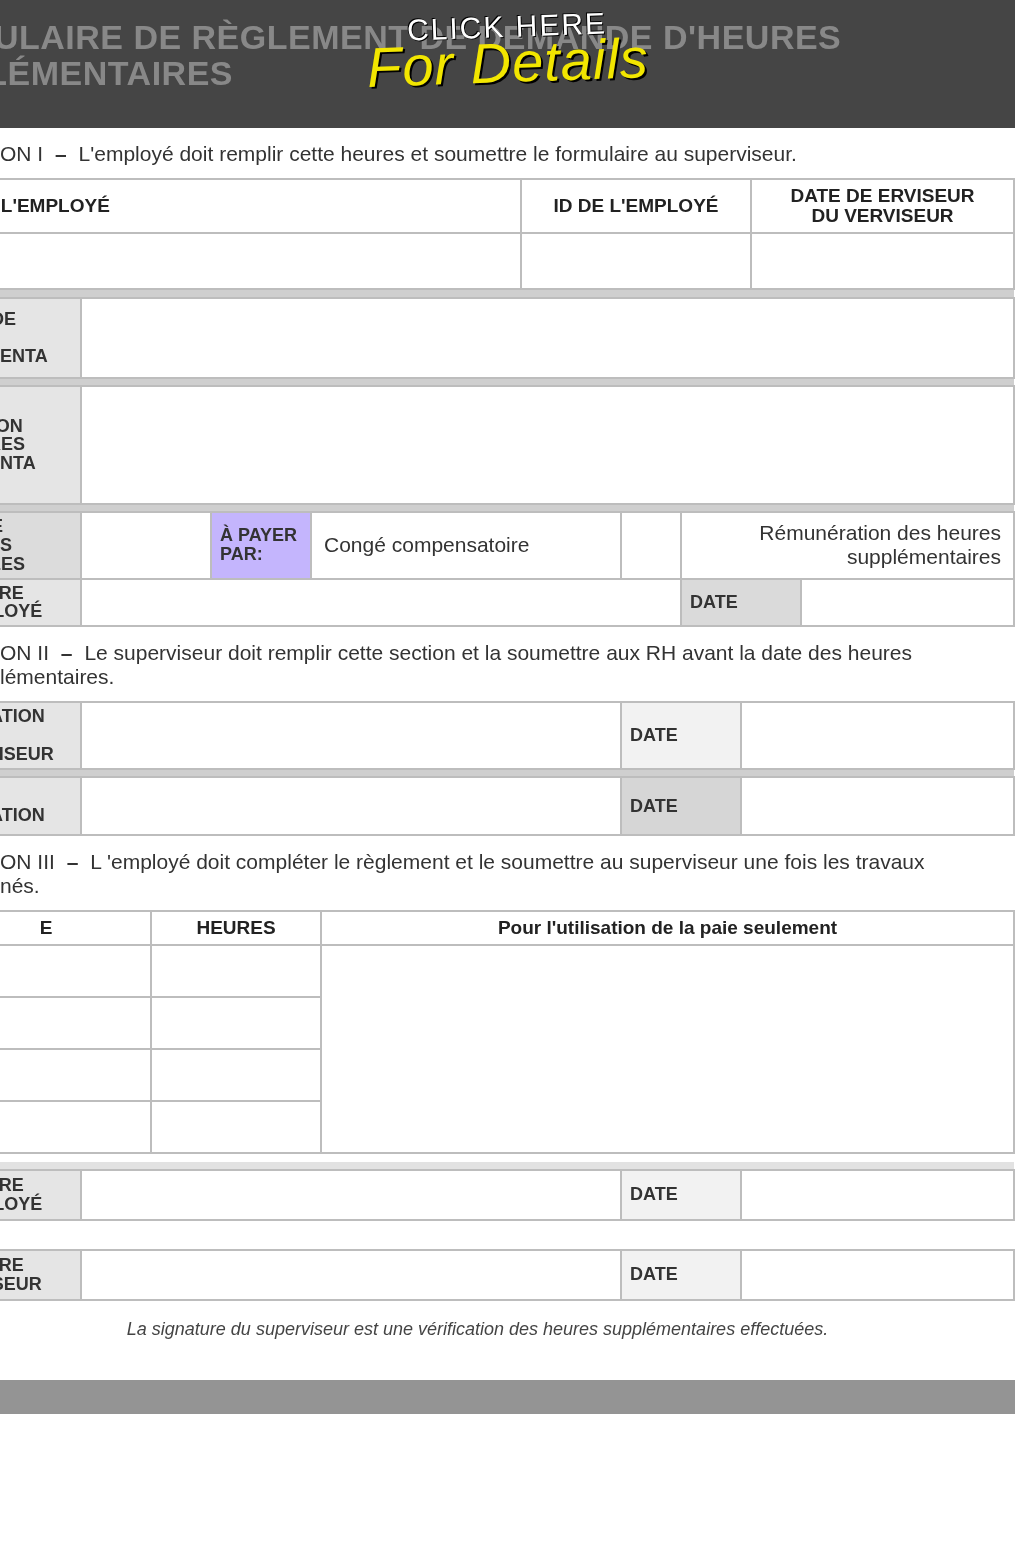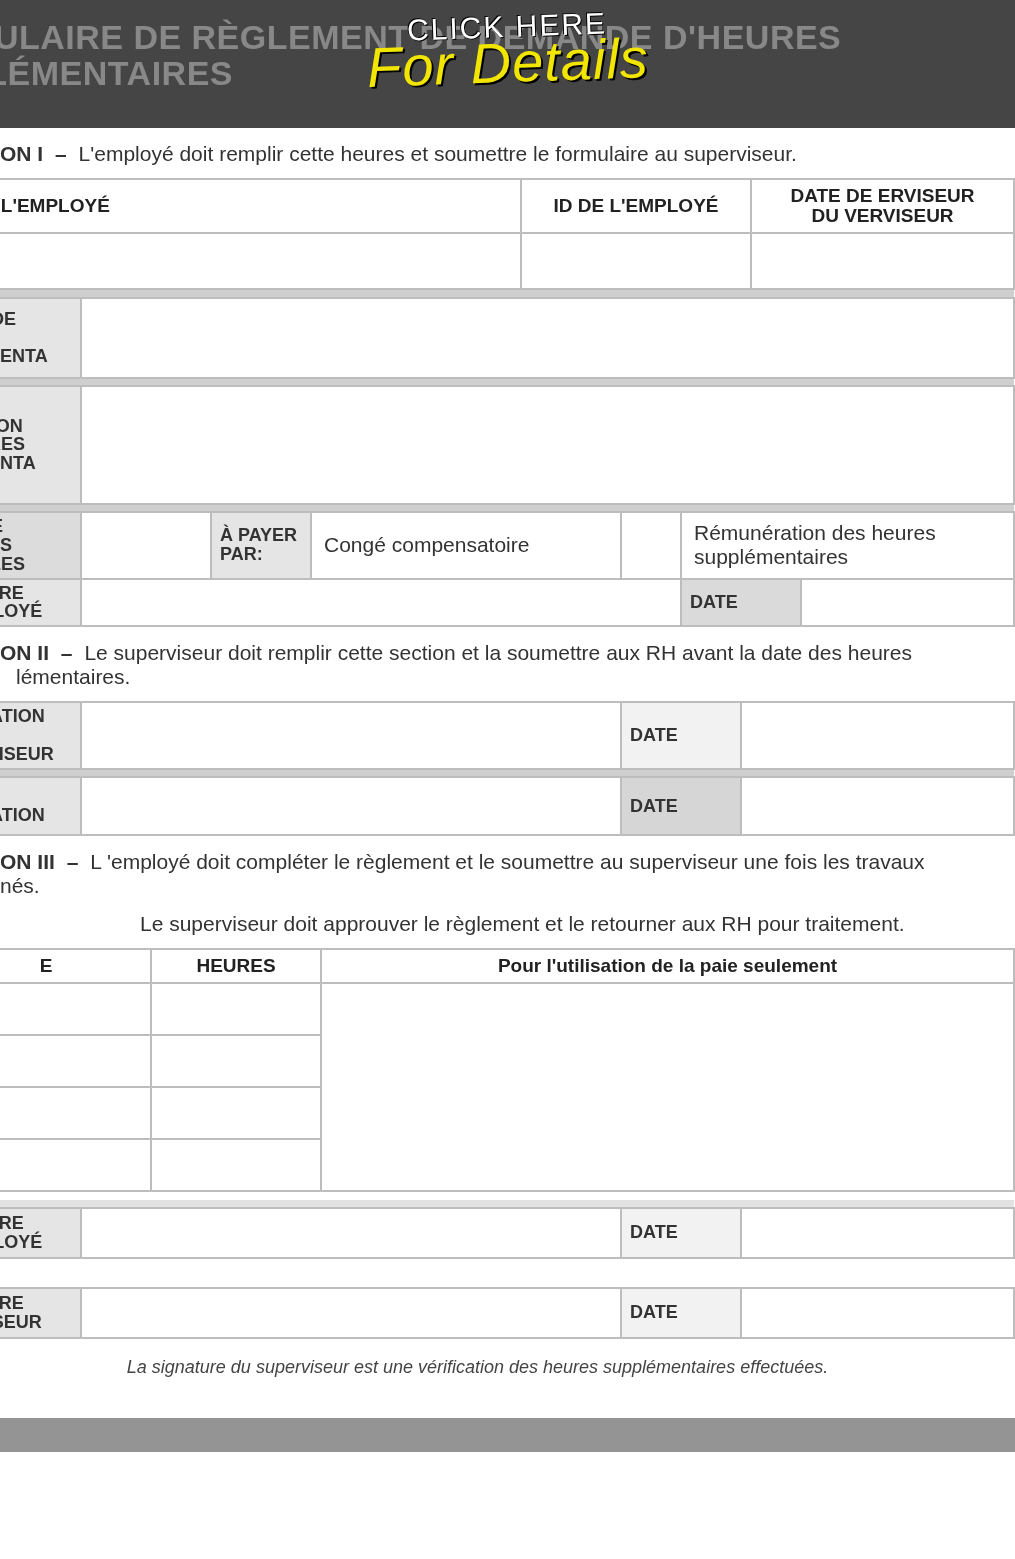--- a/index.html
+++ b/index.html
@@ -65,21 +65,21 @@
   
   .content {
     margin-left: -60px;
     width: 1075px;
   }
   .sec-head {
     padding: 14px 0 12px 60px;
     font-size: 21px;
     color: #333;
   }
-  .sec-head b { font-weight: 700; }
+  .sec-head b { font-weight: 400; }
   .sec-dash { margin: 0 6px; font-weight: 700; }
   .sec-head .sub {
     display: block;
     margin-left: 140px;
     margin-top: 14px;
   }
   
   table {
     border-collapse: collapse;
     width: 100%;
@@ -111,21 +111,21 @@
     font-weight: 700;
     font-size: 19px;
     text-align: center;
     padding: 6px 4px;
     line-height: 1.05;
   }
   .cell-txt {
     font-size: 21px;
     color: #333;
     padding: 6px 12px;
-    text-align: left;
+    text-align: right;
   }
   .gap-row td {
     border: 0;
     background: #cfcfcf;
     height: 8px;
   }
   .gap-row.light td { background: #e2e2e2; }
   .gap-row.white td { background: #fff; height: 30px; }
   .footnote {
     font-style: italic;
@@ -225,21 +225,21 @@
       <tr class="gap-row">
             <td colspan="7"></td>
           </tr>
       <tr style="height:60px">
         <td class="lbl" style="background:#dcdcdc">
           <span>MBRE</span><br>
           <span>EURES</span><br>
           <span>ANDÉES</span>
         </td>
         <td></td>
-        <td class="lbl" style="background:#e5e5e5">
+        <td class="lbl" style="background:#c4b5fd">
           <span>À PAYER</span><br>
           <span>PAR:</span>
         </td>
         <td class="cell-txt" style="text-align:left">Congé compensatoire</td>
         <td></td>
         <td colspan="2" class="cell-txt">
           <span>Rémunération des heures</span><br>
           <span>supplémentaires</span>
         </td>
       </tr>
@@ -252,21 +252,21 @@
         <td class="lbl" style="background:#dadada">DATE</td>
         <td></td>
       </tr>
     </tbody>
       </table>
 
     <div class="sec-head">
       <b>ON II</b>
       <span class="sec-dash">–</span>
       <span>Le superviseur doit remplir cette section et la soumettre aux RH avant la date des heures</span><br>
-      <span style="margin-left:16px">lémentaires.</span>
+      <span style="margin-left:0">lémentaires.</span>
     </div>
 
     <table>
       <colgroup>
           <col style="width:140px">
           <col style="width:540px">
           <col style="width:120px">
           <col>
         </colgroup>
       <tbody>
@@ -291,21 +291,20 @@
         <td></td>
       </tr>
     </tbody>
       </table>
 
     <div class="sec-head">
       <b>ON III</b>
       <span class="sec-dash">–</span>
       <span>L 'employé doit compléter le règlement et le soumettre au superviseur une fois les travaux</span><br>
       <span>nés.</span>
-      <span class="sub">Le superviseur doit approuver le règlement et le retourner aux RH pour traitement.</span>
     </div>
 
     <table>
       <colgroup>
           <col style="width:210px">
           <col style="width:170px">
           <col>
         </colgroup>
       <tbody>
           <tr>

